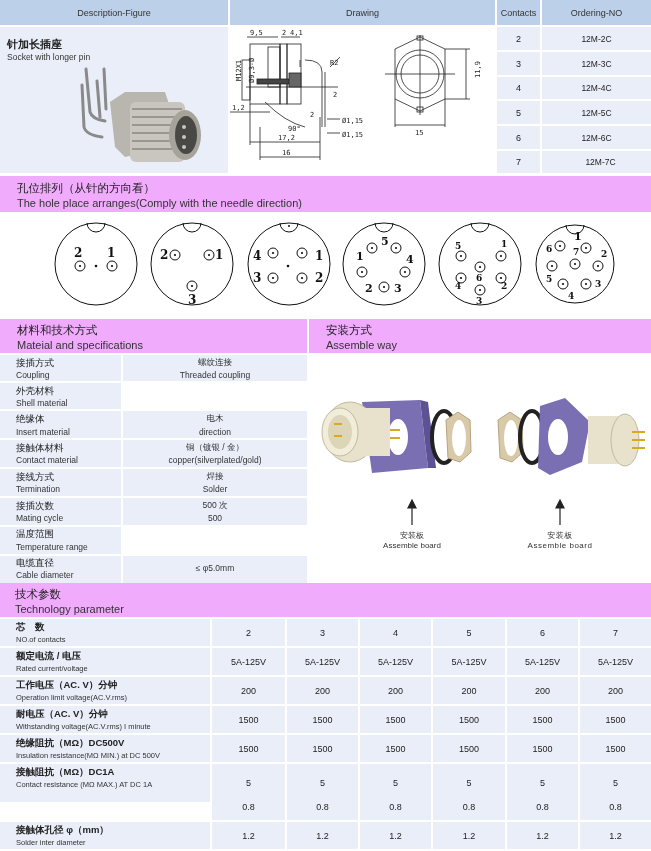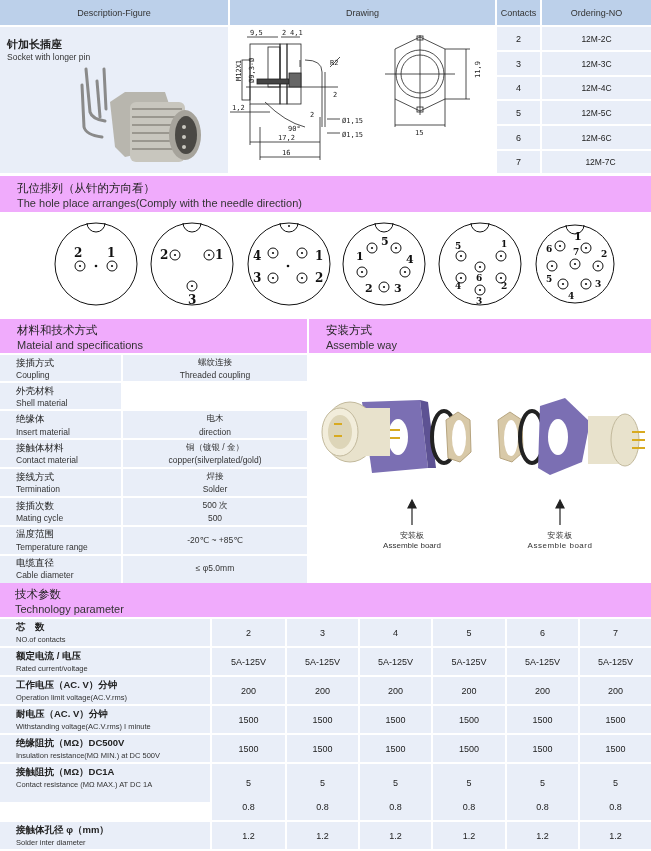--- a/index.html
+++ b/index.html
@@ -324,23 +324,20 @@
   <div class="mat-value">
       <div class="mv-line" style="top:2px;">500 次</div>
       <div class="mv-line" style="top:15px;">500</div>
     </div>
 </div>
 <div class="mat-row" style="top:527px;height:27px;">
   <div class="mat-label">
       <div class="mat-cn" style="top:1px;">温度范围</div>
       <div class="mat-en" style="top:15px;">Temperature range</div>
     </div>
-  <div class="mat-value">
-      <div class="mv-line" style="top:8px;">-20℃ ~ +85℃</div>
-    </div>
 </div>
 <div class="mat-row" style="top:556px;height:30px;">
   <div class="mat-label">
       <div class="mat-cn" style="top:1px;">电缆直径</div>
       <div class="mat-en" style="top:14px;">Cable diameter</div>
     </div>
   <div class="mat-value">
       <div class="mv-line" style="top:7px;">≤ φ5.0mm</div>
     </div>
 </div>

